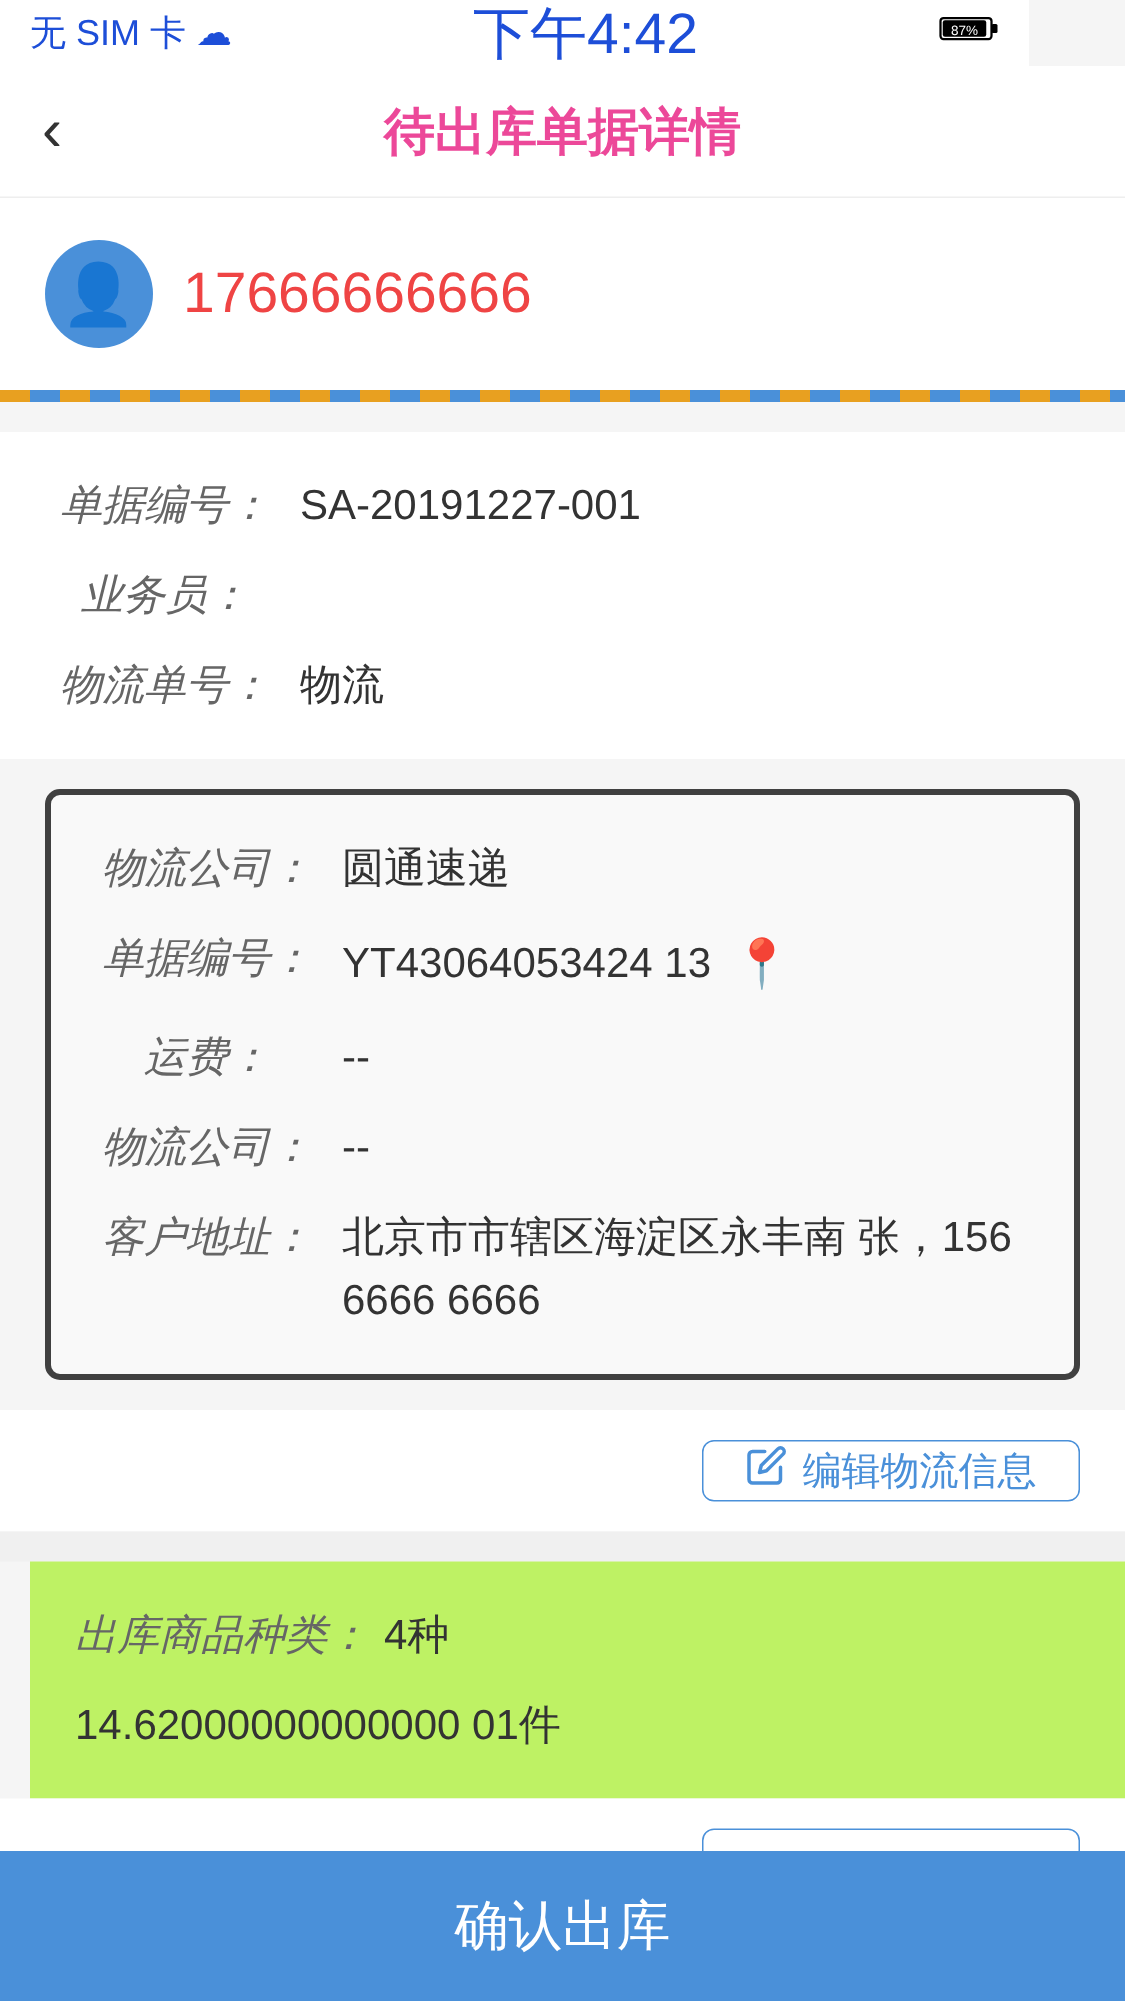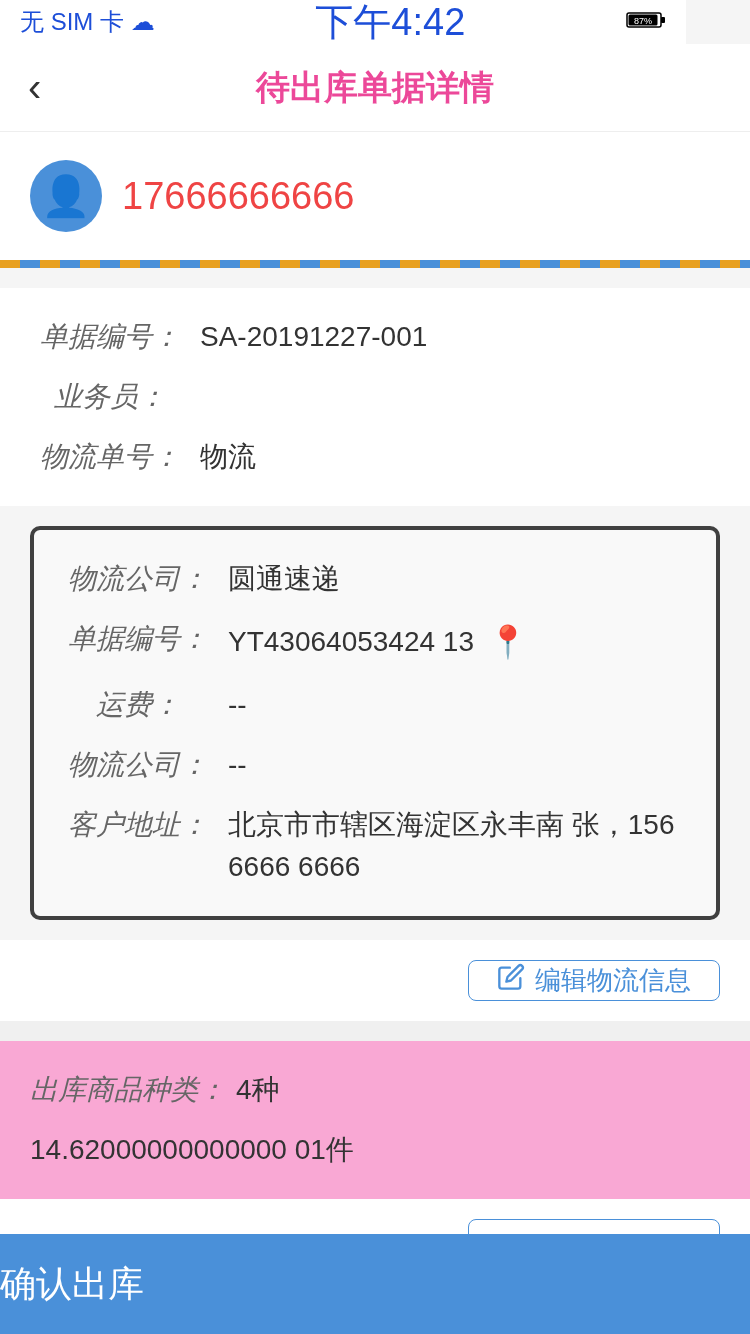--- a/index.html
+++ b/index.html
@@ -175,22 +175,23 @@
     }
 
     
     .gray-sep {
       height: 20px;
       background: #f0f0f0;
     }
 
     
     .product-section {
-      background: #f9a8d4;
+      background: #bef264;
       padding: 28px 30px;
+      margin-left: 20px;
     }
 
     
     .view-detail-btn {
       display: flex;
       justify-content: flex-end;
       padding: 20px 30px;
       background: #fff;
     }
     .view-detail-inner {
@@ -208,21 +209,21 @@
     
     .confirm-btn {
       width: 750px;
       height: 100px;
       background: #4a90d9;
       color: #fff;
       font-size: 36px;
       font-weight: 500;
       display: flex;
       align-items: center;
-      justify-content: flex-start;
+      justify-content: center;
       cursor: pointer;
       position: fixed;
       bottom: 0;
       left: 0;
     }
 
     .page-content {
       padding-bottom: 100px;
     }
   </style>

